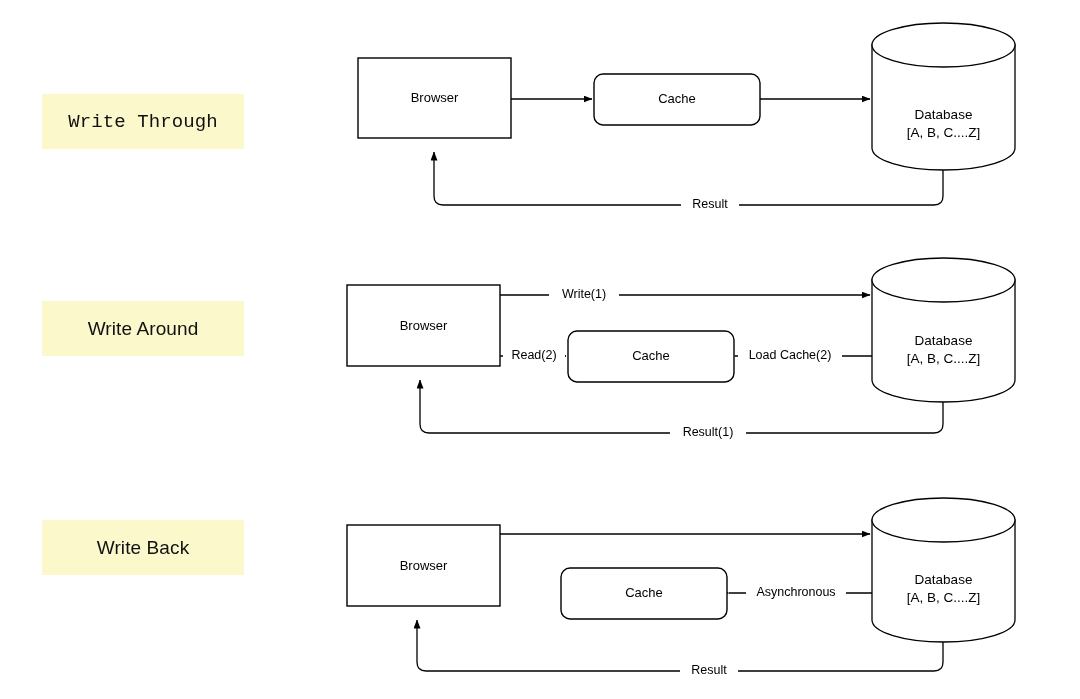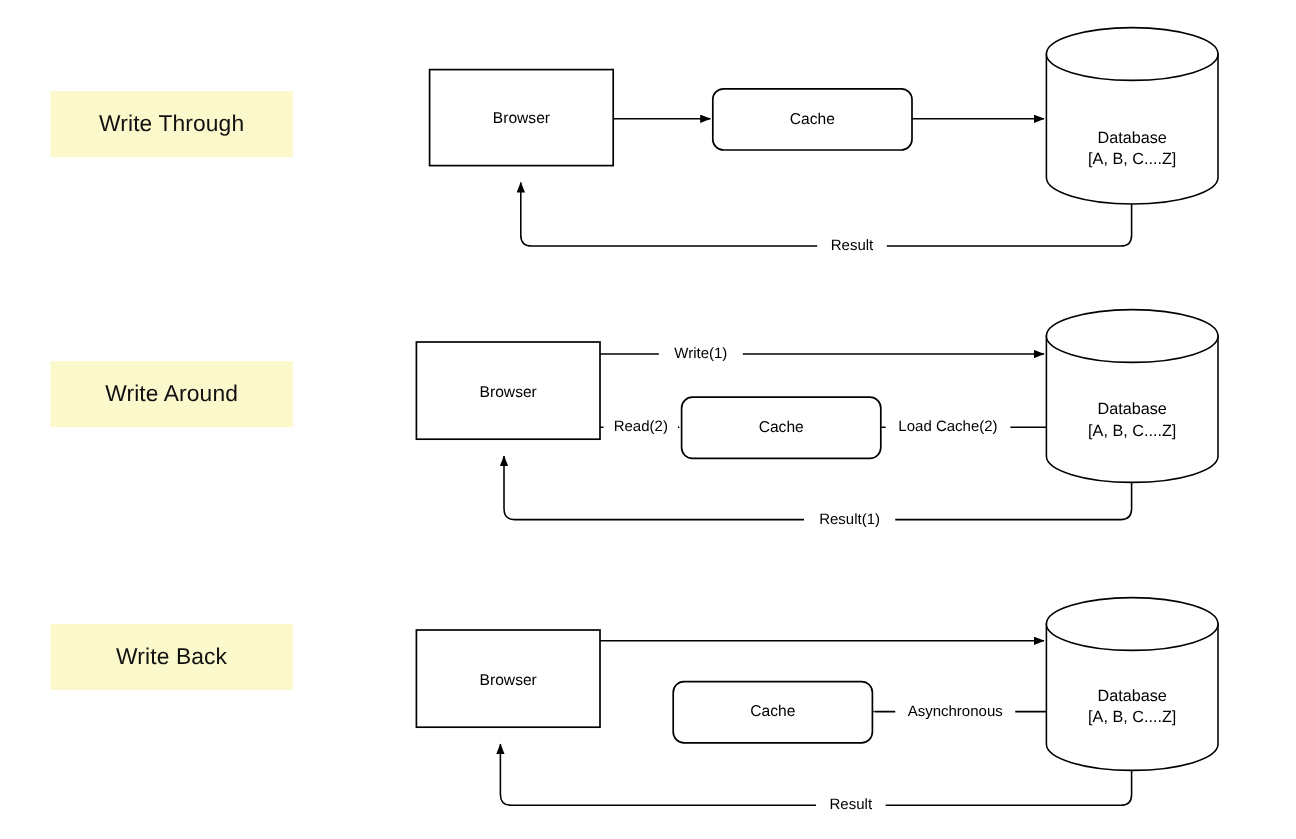--- a/index.html
+++ b/index.html
@@ -73,21 +73,21 @@
     align-items: center;
     justify-content: center;
     font-family: "Liberation Sans", sans-serif;
     font-size: 19px;
     color: #111111;
     letter-spacing: 0.1px;
     width: 202px;
     height: 55px;
     left: 42px;
   }
-  #row-label-0 { top: 76px; }
+  #row-label-0 { top: 94px; font-family: Liberation Mono, monospace; }
   #row-label-1 { top: 301px; }
   #row-label-2 { top: 520px; }
 </style>
 </head>
 <body>
 
 <div id="canvas">
 
   <div class="row-label" id="row-label-0">Write Through</div>
   <div class="row-label" id="row-label-1">Write Around</div>

